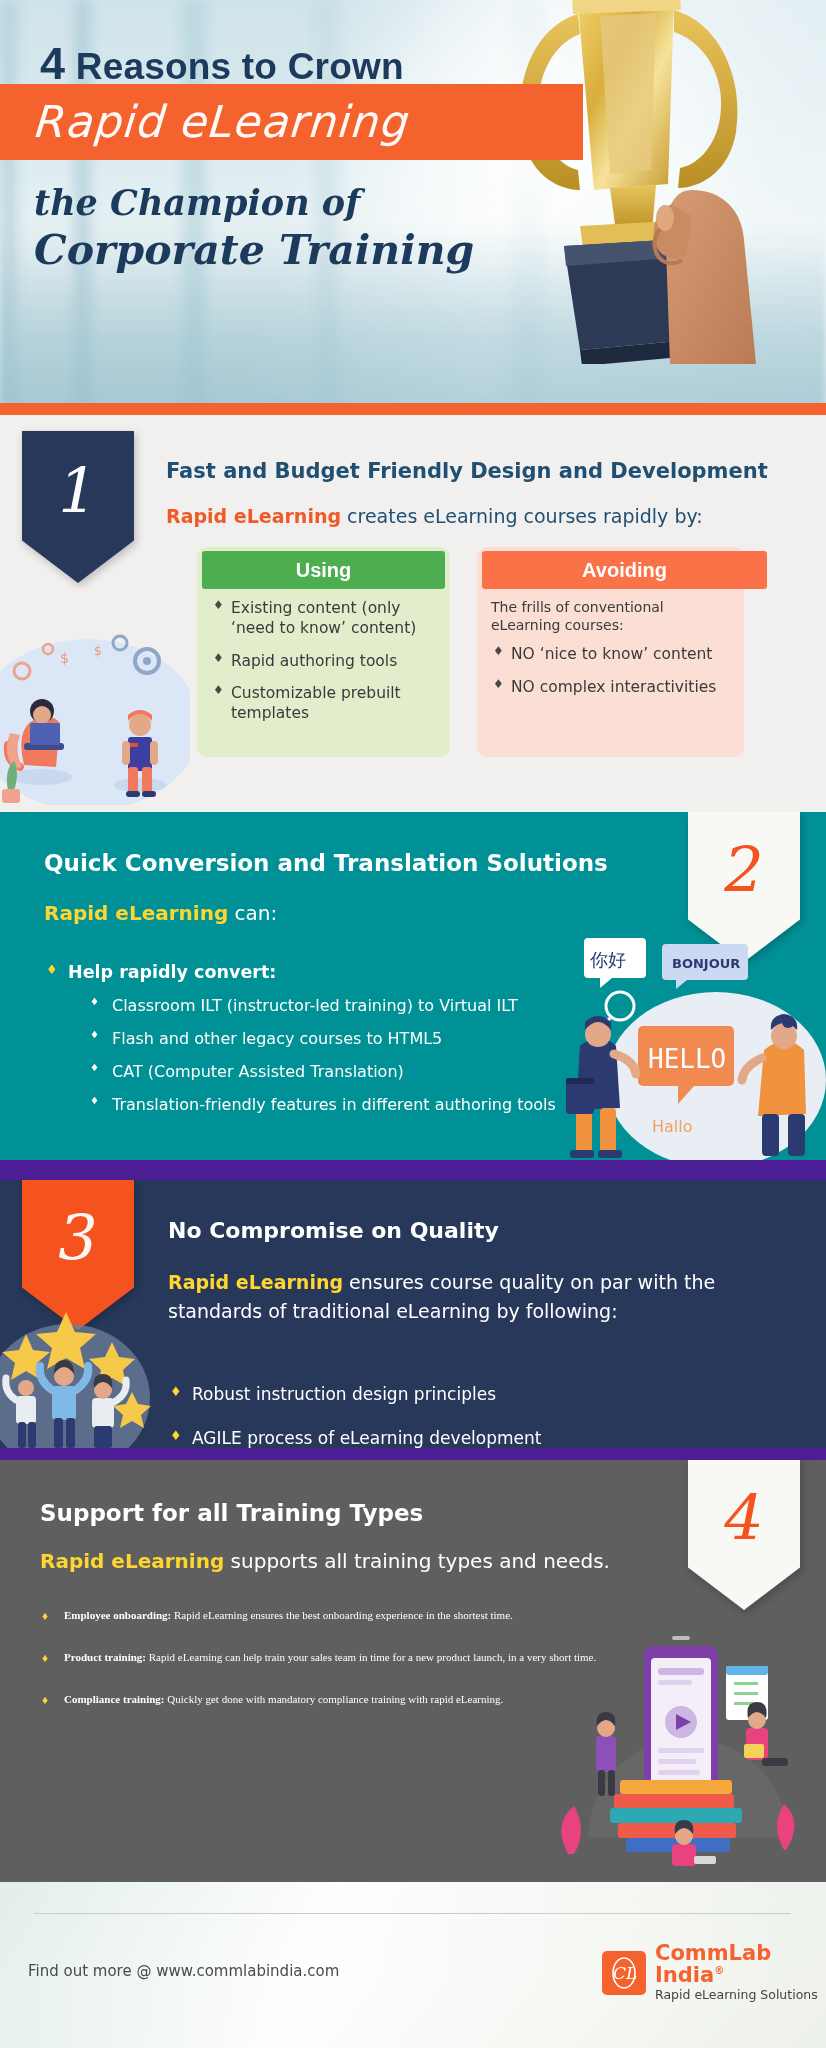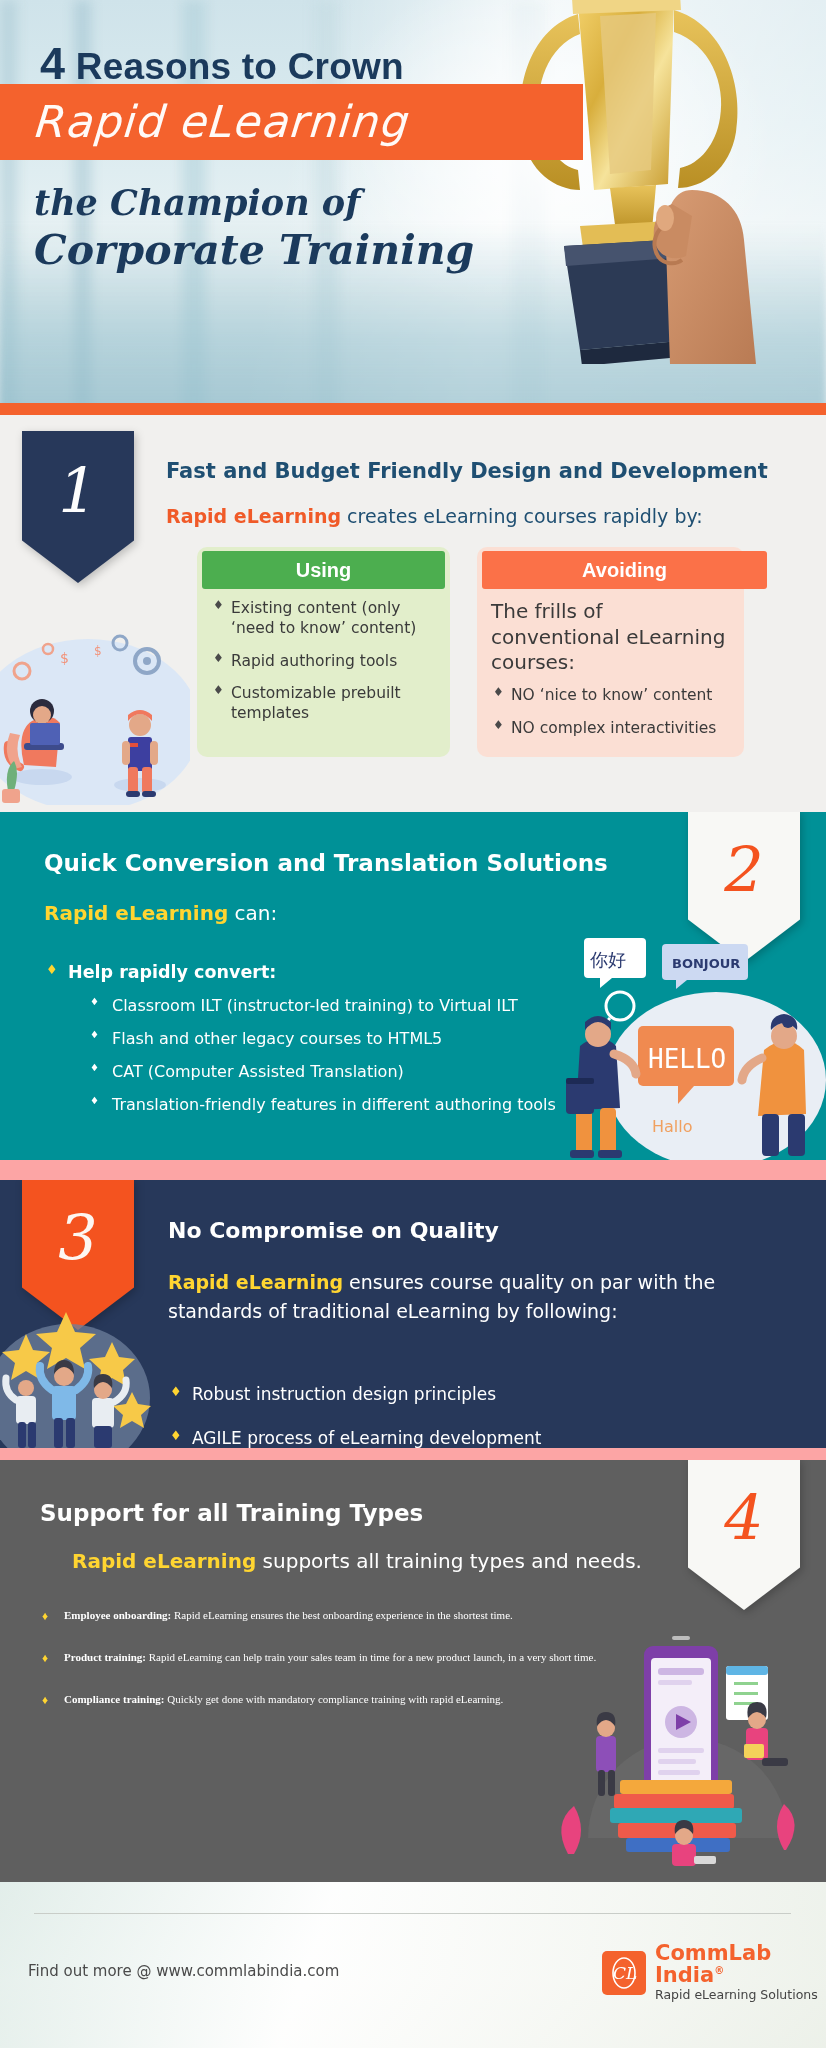--- a/index.html
+++ b/index.html
@@ -6,21 +6,21 @@
   html, body {
     width: 826px;
     background: #ffffff;
     font-family: "Liberation Sans", sans-serif;
   }
   #infographic {
     position: relative;
     width: 826px;
     height: 2048px;
     overflow: hidden;
-    background: #fca5a5;
+    background: #4c1d95;
   }
 
   
   .hero {
     position: relative;
     width: 826px;
     height: 415px;
     overflow: hidden;
     background:
       linear-gradient(100deg, rgba(255,255,255,.0) 35%, rgba(255,255,255,.75) 60%, rgba(255,255,255,.35) 100%),
@@ -159,21 +159,21 @@
     line-height: 1.28;
     color: #3a3a3a;
     font-family: "DejaVu Sans", sans-serif;
   }
   .card-body li:before {
     content: "\2666";
     position: absolute; left: 2px; top: -1px;
     font-size: 12px; color: #4a4a4a;
   }
   .card-lead {
-    font-size: 20px; line-height: 1.28; color: #3a3a3a; margin-bottom: 10px;
+    font-size: 14px; line-height: 1.28; color: #3a3a3a; margin-bottom: 10px;
     font-family: "DejaVu Sans", sans-serif;
   }
 
   
   .sec2 {
     position: absolute; left: 0; top: 812px;
     width: 826px; height: 348px;
     background: #009197;
     overflow: hidden;
   }
@@ -248,21 +248,20 @@
 
   .sec4-h {
     position: absolute; left: 40px; top: 40px;
     font-size: 23px; font-weight: bold; color: #ffffff;
     font-family: "DejaVu Sans", sans-serif; white-space: nowrap;
   }
   .sec4-sub {
     position: absolute; left: 40px; top: 89px;
     font-size: 20px; color: #ffffff;
     font-family: "DejaVu Sans", sans-serif;
-    margin-left: 32px;
   }
   .sec4-sub .hl { color: #ffd531; font-weight: bold; }
   .sec4-list { position: absolute; left: 40px; top: 148px; width: 610px; }
   .sec4-list .item {
     position: relative; padding-left: 24px; margin-bottom: 27px;
     font-size: 11px; line-height: 1.38; color: #ffffff;
     font-family: Liberation Serif, serif;
   }
   .sec4-list .item:before { content: "\2666"; position: absolute; left: 2px; top: 0; color: #ffd531; font-size: 12px; }
   .sec4-list .item b { font-weight: bold; }

